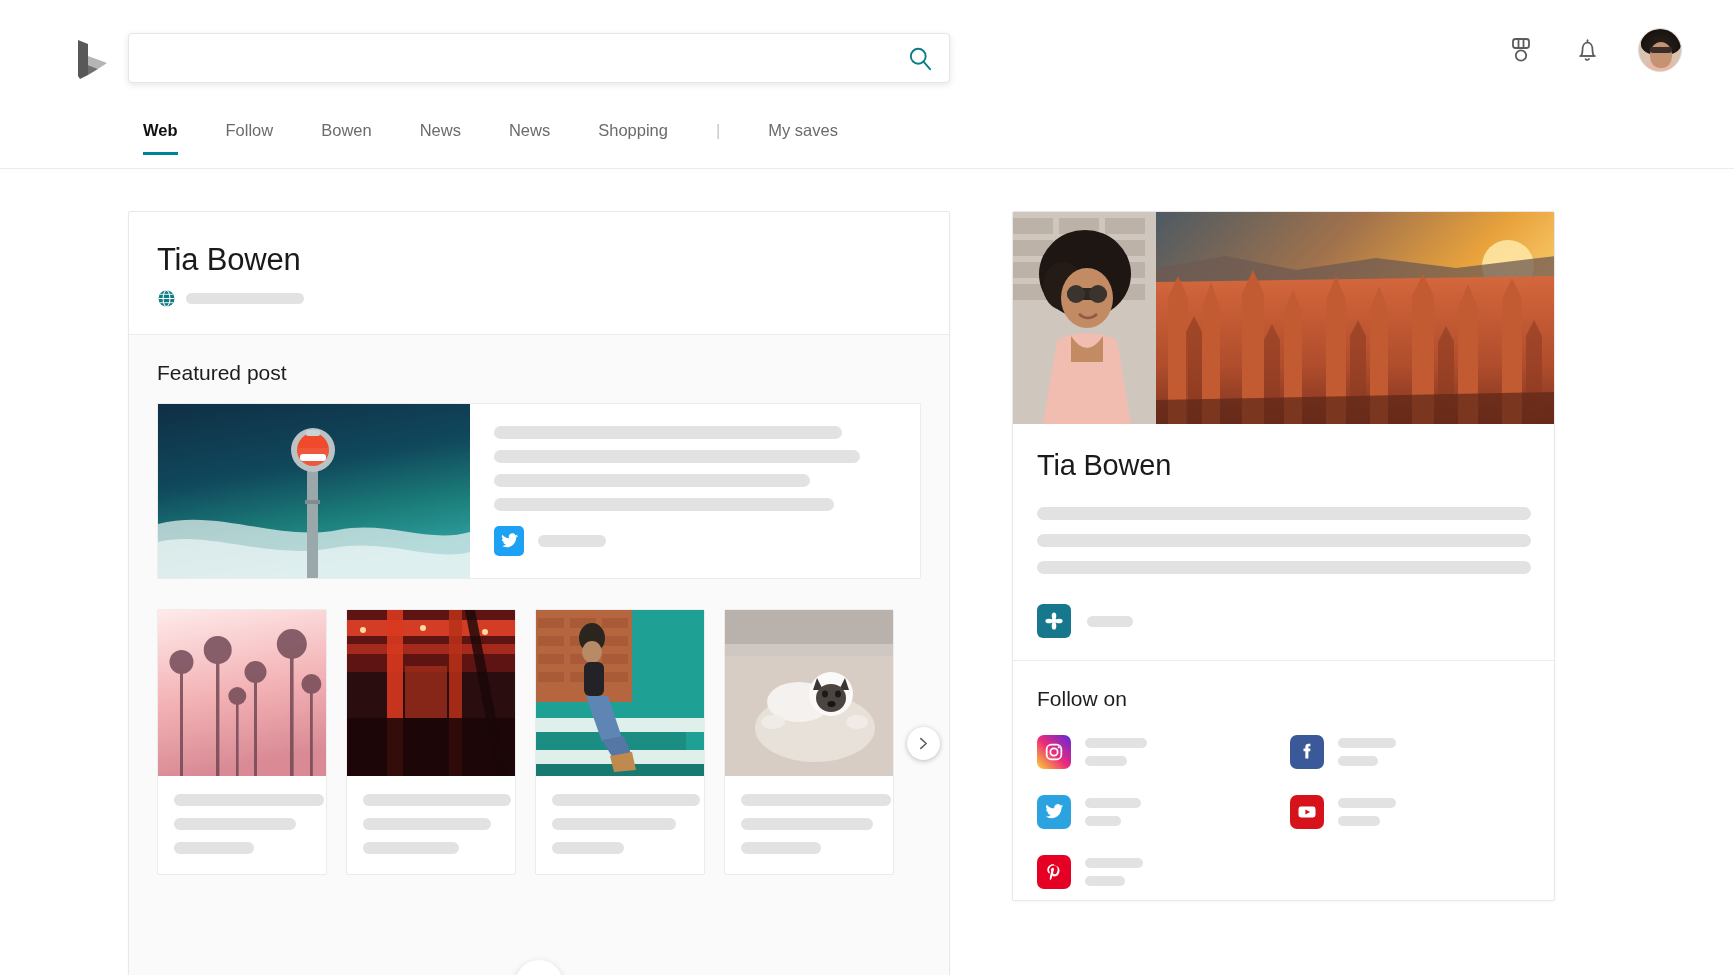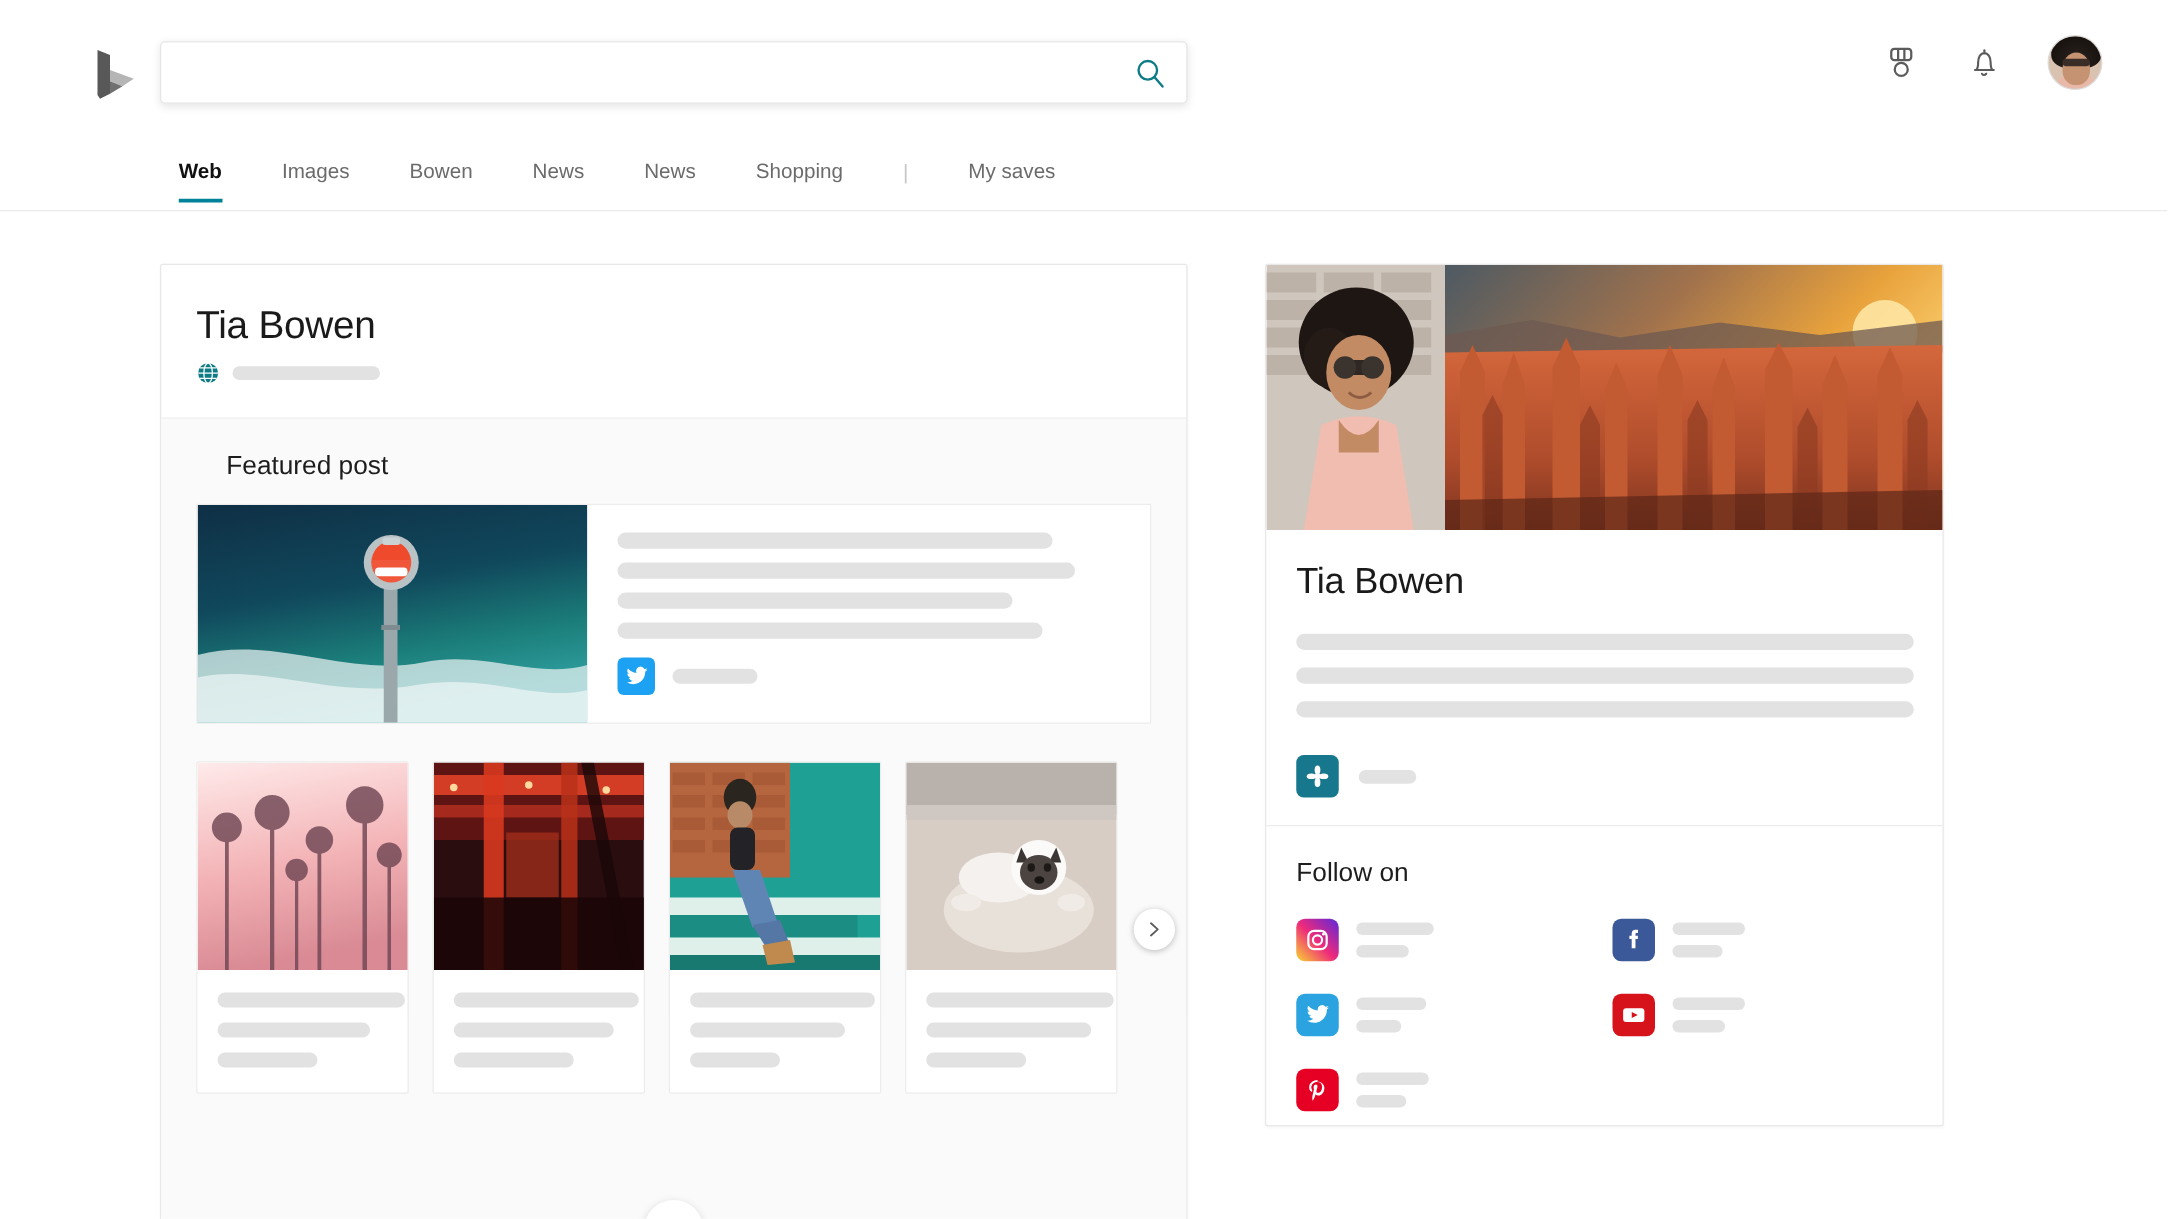--- a/index.html
+++ b/index.html
@@ -80,21 +80,21 @@
   }
 
   
   .navbar {
     position: relative;
     height: 47px;
     border-bottom: 1px solid #ebebeb;
     display: flex; align-items: flex-end;
     padding-left: 143px;
   }
-  .tabs { display: flex; align-items: center; height: 47px; }
+  .tabs { display: flex; align-items: flex-start; height: 47px; }
   .tab {
     font-size: 16.5px;
     color: #6b6b6b;
     padding: 0 0 12px 0;
     margin-right: 48px;
     cursor: pointer;
     white-space: nowrap;
     position: relative;
     border-bottom: 3px solid transparent;
   }
@@ -123,21 +123,21 @@
   .lc-head {
     padding: 30px 28px 26px 28px;
     border-bottom: 1px solid #ececec;
   }
   .lc-title { font-size: 31px; color: #1a1a1a; font-weight: normal; letter-spacing: -0.2px; }
   .lc-sub { display: flex; align-items: center; gap: 10px; margin-top: 11px; }
   .globe { width: 19px; height: 19px; flex: none; }
   .bar { background: #e2e2e2; border-radius: 7px; height: 11px; }
 
   .lc-body { background: #fafafa; padding: 26px 28px 0 28px; height: 100%; }
-  .sec-title { font-size: 21px; color: #1d1d1d; margin-bottom: 18px; font-weight: normal; margin-left: 24px; }
+  .sec-title { font-size: 21px; color: #1d1d1d; margin-bottom: 18px; font-weight: normal; }
 
   .featured {
     display: flex;
     background: #fff;
     border: 1px solid #ececec;
     height: 176px;
     margin-bottom: 30px;
   }
   .featured-img { width: 312px; height: 100%; flex: none; position: relative; overflow: hidden; }
   .featured-txt { flex: 1; padding: 22px 24px; display:flex; flex-direction: column; justify-content: space-between; }
@@ -253,21 +253,21 @@
         <div class="av-hair"></div>
         <div class="av-face"></div>
         <div class="av-glass"></div>
       </div>
     </div>
   </div>
 
   <div class="navbar">
     <div class="tabs">
       <div class="tab active">Web</div>
-      <div class="tab">Images</div>
+      <div class="tab">Follow</div>
       <div class="tab">Bowen</div>
       <div class="tab">News</div>
       <div class="tab">News</div>
       <div class="tab">Shopping</div>
       <div class="tab-sep">|</div>
       <div class="tab">My saves</div>
     </div>
   </div>
 
   <div class="content">

